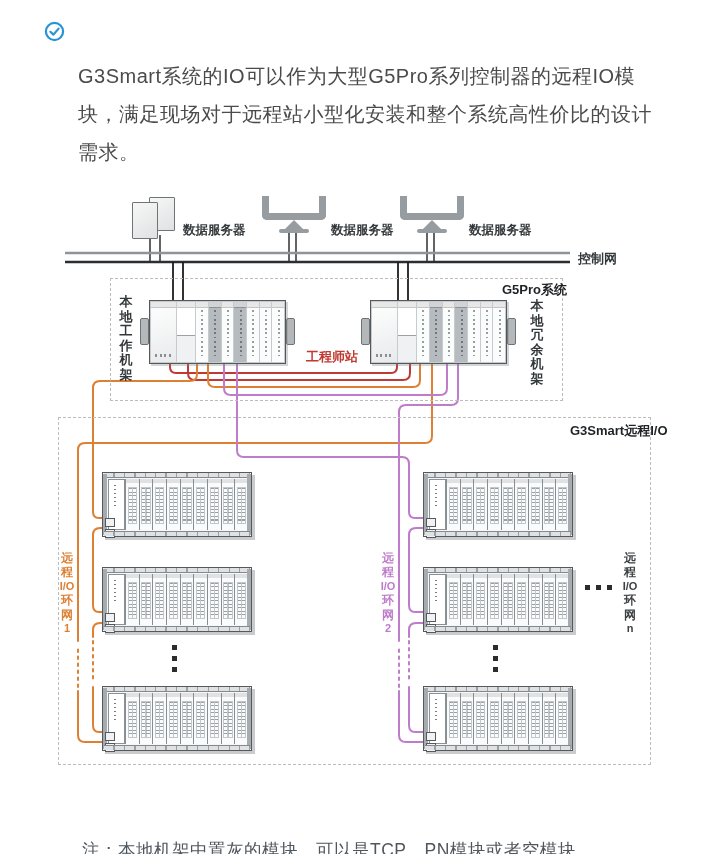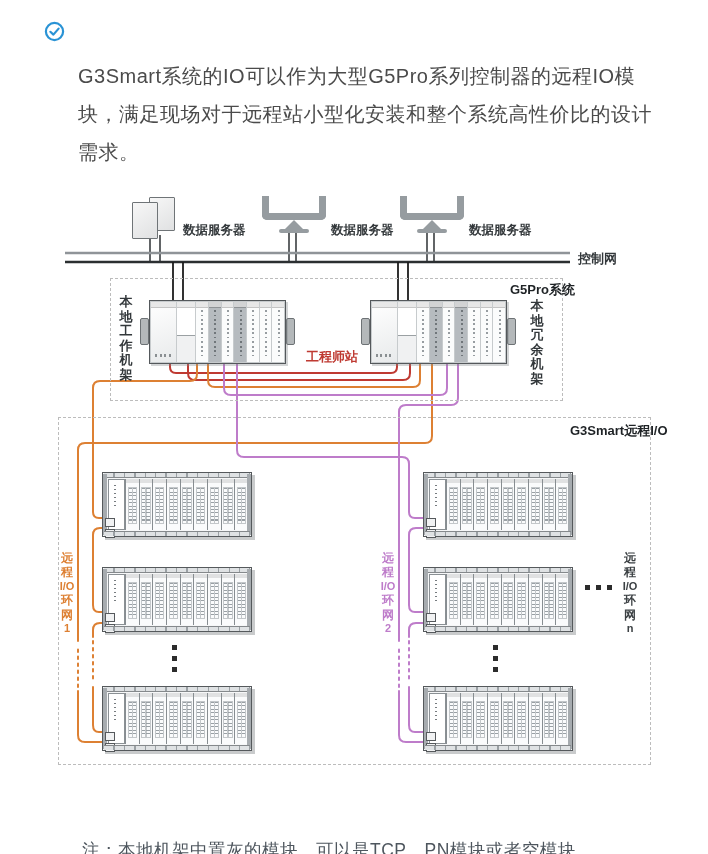--- a/index.html
+++ b/index.html
@@ -166,21 +166,21 @@
     <div class="monitor" style="left:400px; top:1px;">
       <div class="mon-screen"></div>
         <div class="mon-neck"></div>
         <div class="mon-base"></div>
     </div>
     <div class="dlabel" style="left:469px; top:27px;">数据服务器</div>
 
     <div class="dlabel" style="left:578px; top:55px; font-size:13px;">控制网</div>
 
     <div class="gbox" style="left:110px; top:83px; width:453px; height:123px;"></div>
-    <div class="dlabel" style="left:502px; top:86px; font-size:13px; color:#1f2326;margin-left:8px;">G5Pro系统</div>
+    <div class="dlabel" style="left:502px; top:86px; font-size:13px; color:#1f2326;">G5Pro系统</div>
 
     <div class="vlabel" style="left:117px; top:100px; width:18px;">
       <span>本</span>
       <span>地</span>
       <span>工</span>
       <span>作</span>
       <span>机</span>
       <span>架</span>
     </div>
     <div class="vlabel" style="left:528px; top:104px; width:18px;">

